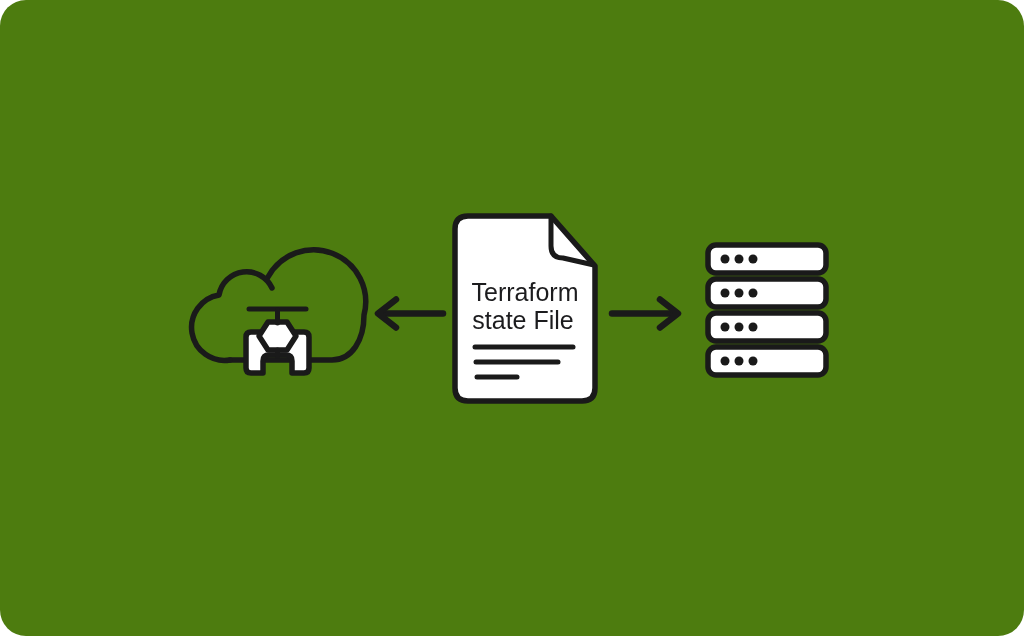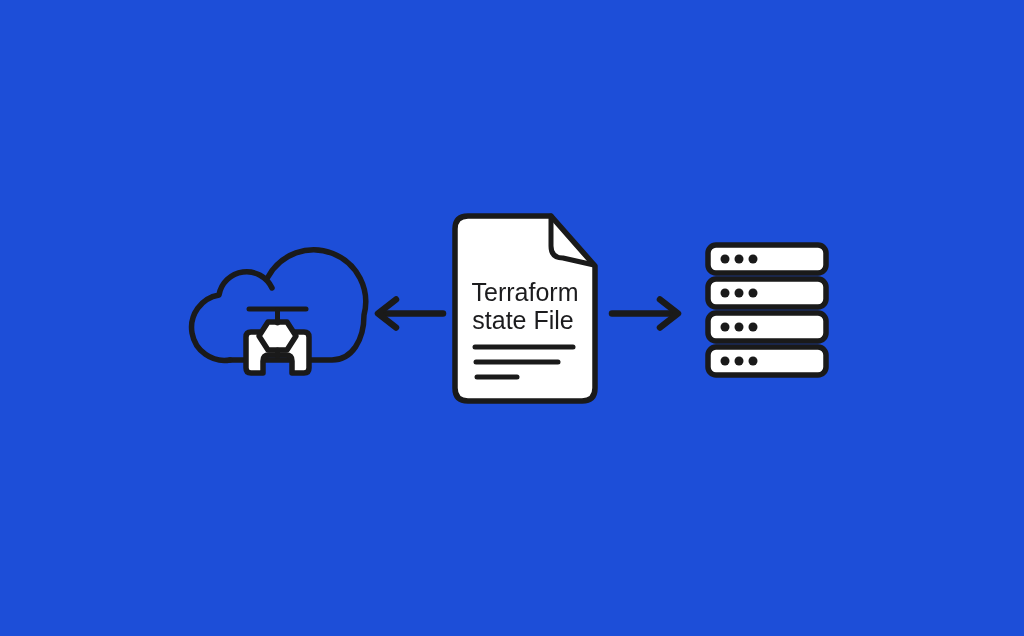--- a/index.html
+++ b/index.html
@@ -8,21 +8,22 @@
     background: #ffffff;
     width: 1024px;
     height: 636px;
     overflow: hidden;
     font-family: "Liberation Sans", sans-serif;
   }
   .canvas-wrap {
     position: relative;
     width: 1024px;
     height: 636px;
-    background: #1d4ed8;
+    background: #4d7c0f;
+    border-radius: 26px;
   }
   svg { display: block; }
   .ln {
     fill: none;
     stroke: #1a1a1a;
     stroke-width: 5.5;
     stroke-linecap: round;
     stroke-linejoin: round;
   }
   .ln-fill {

